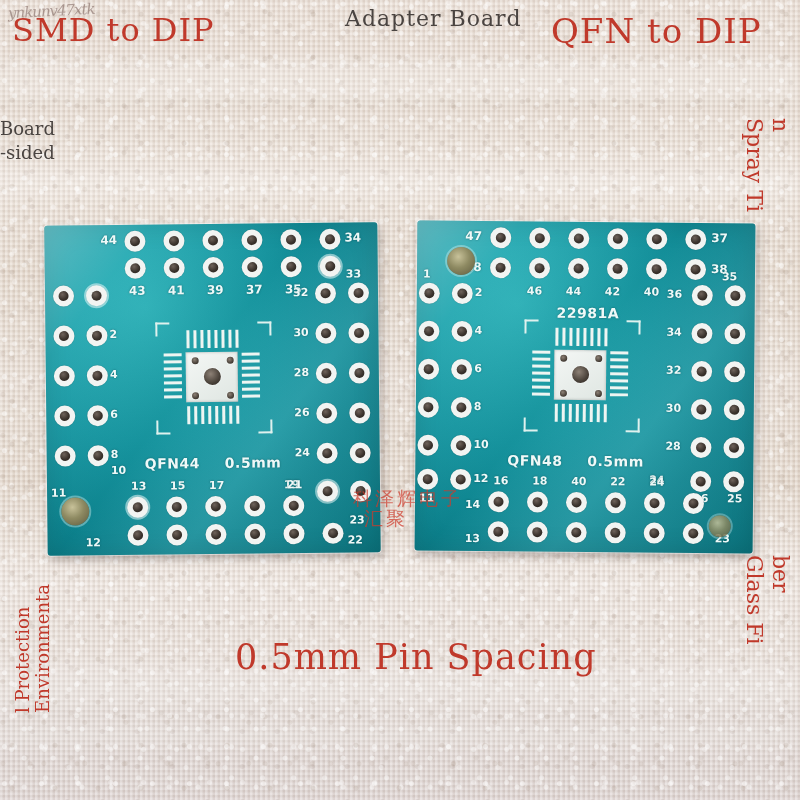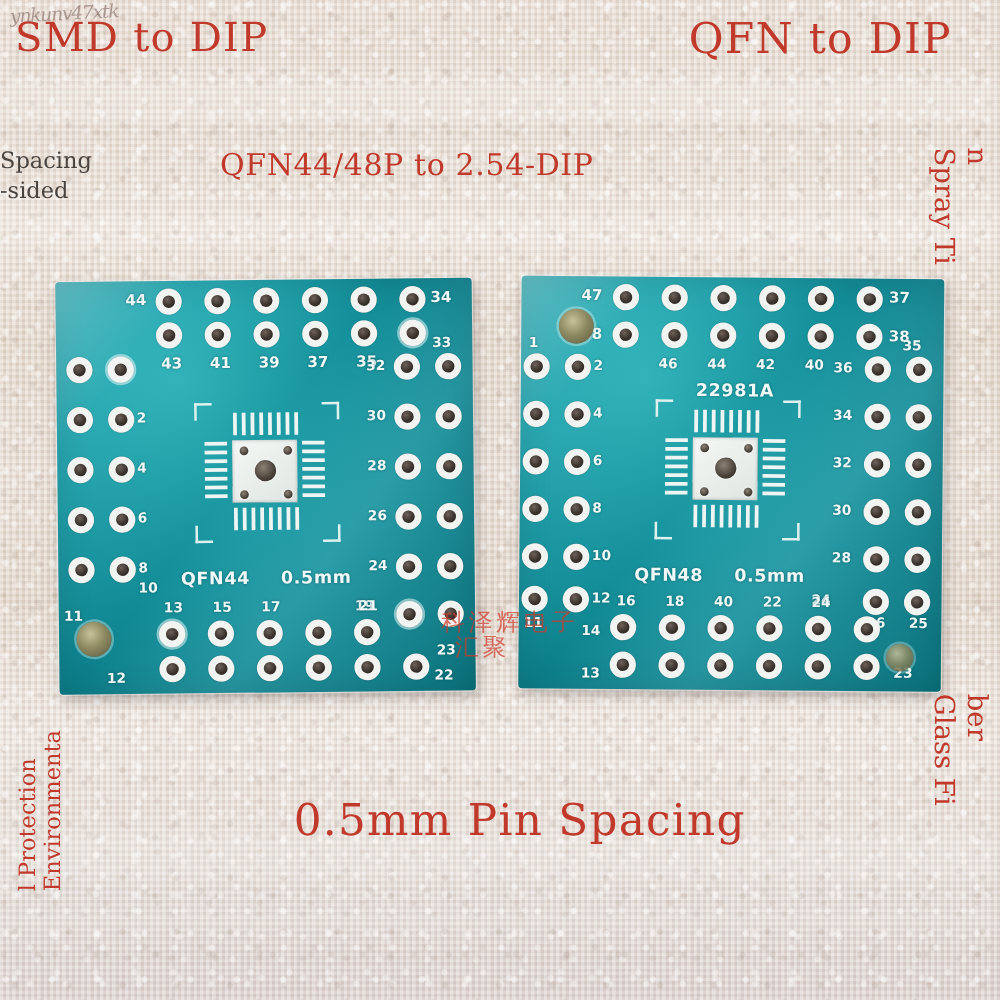--- a/index.html
+++ b/index.html
@@ -541,25 +541,25 @@
     <div class="corner-mark" style="left:108px; top:98px; width:12px; height:12px; border-right:none; border-bottom:none;"></div>
     <div class="corner-mark" style="left:210px; top:98px; width:12px; height:12px; border-left:none; border-bottom:none;"></div>
     <div class="corner-mark" style="left:108px; top:196px; width:12px; height:12px; border-right:none; border-top:none;"></div>
     <div class="corner-mark" style="left:210px; top:196px; width:12px; height:12px; border-left:none; border-top:none;"></div>
   </div>
 
   <div class="cn-wm" style="left:353px; top:488px;">科泽辉电子</div>
   <div class="cn-wm" style="left:364px; top:508px;">汇聚</div>
 
   <div class="txt red serif" id="title-left">SMD to DIP</div>
+  <div class="txt dark serif" id="title-mid">Adapter Board</div>
   <div class="txt red serif" id="title-right">QFN to DIP</div>
 
-  <div class="txt red serif" id="subtitle">QFN44/48P to 2.54-DIP</div>
-
-  <div class="txt dark serif" id="double-1">Spacing</div>
+
+  <div class="txt dark serif" id="double-1">Board</div>
   <div class="txt dark serif" id="double-2">-sided</div>
 
   <div class="vert-rot red serif" id="spray-2">Spray Ti</div>
   <div class="vert-rot red serif" id="spray-1">n</div>
 
   <div class="vert-rot red serif" id="glass-2">Glass Fi</div>
   <div class="vert-rot red serif" id="glass-1">ber</div>
 
   <div class="vert-rot red serif" id="env-1">Environmenta</div>
   <div class="vert-rot red serif" id="env-2">l Protection</div>

